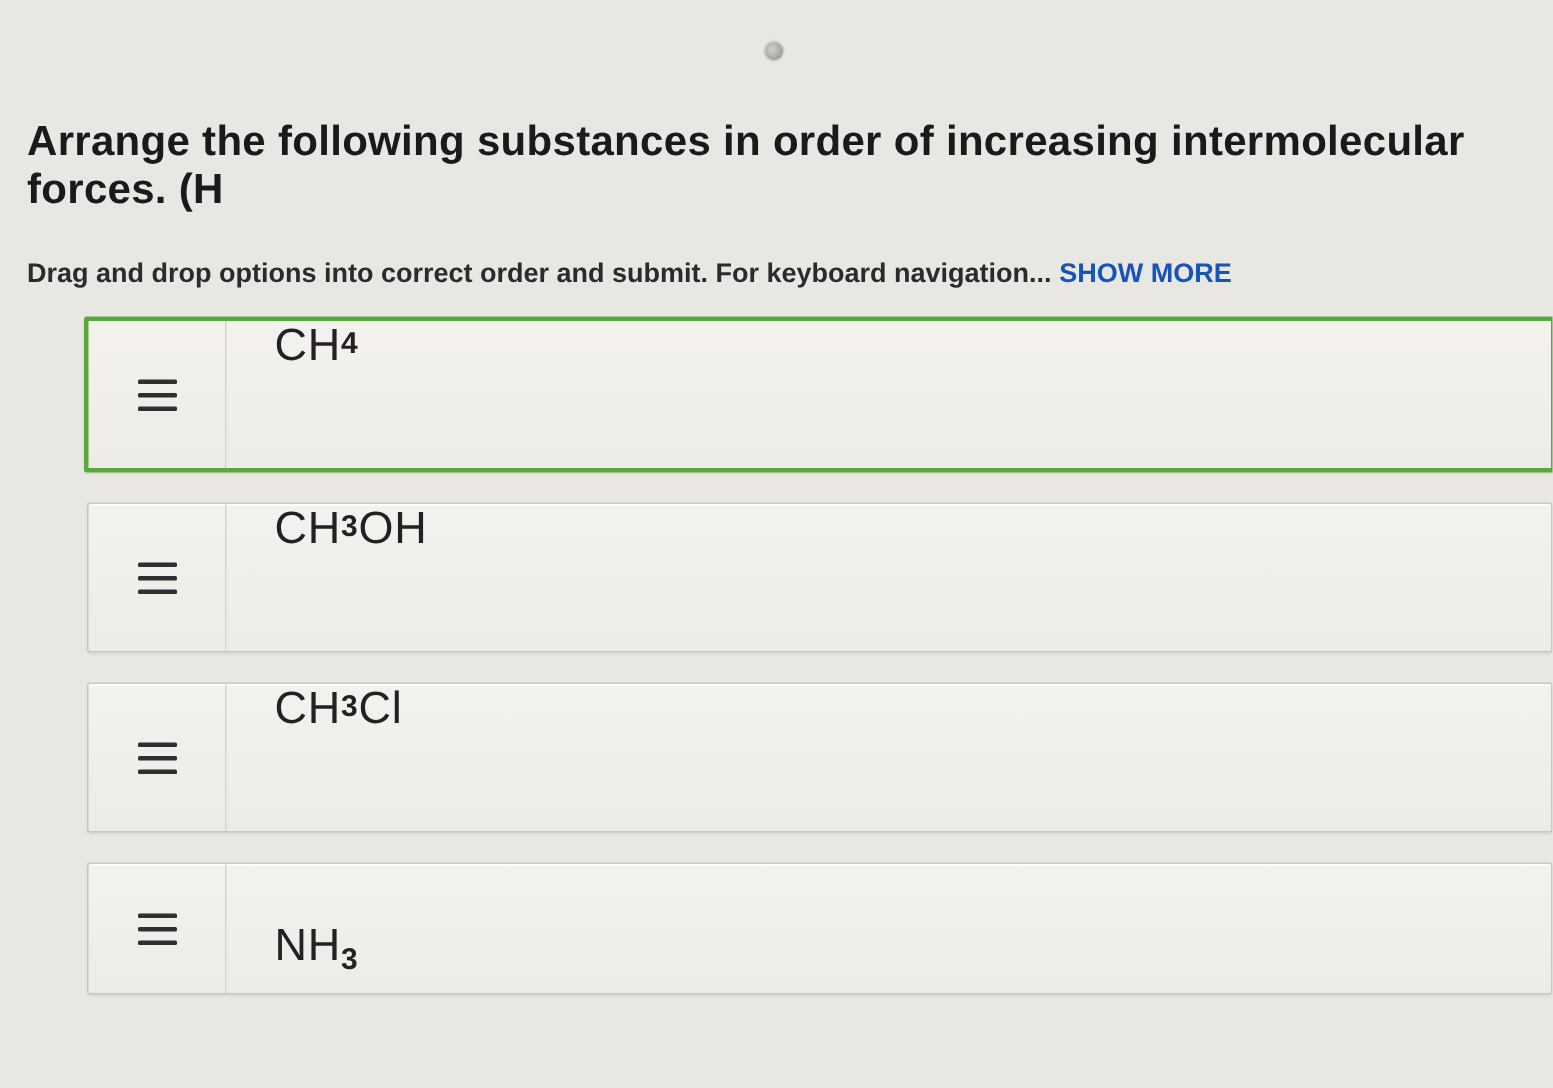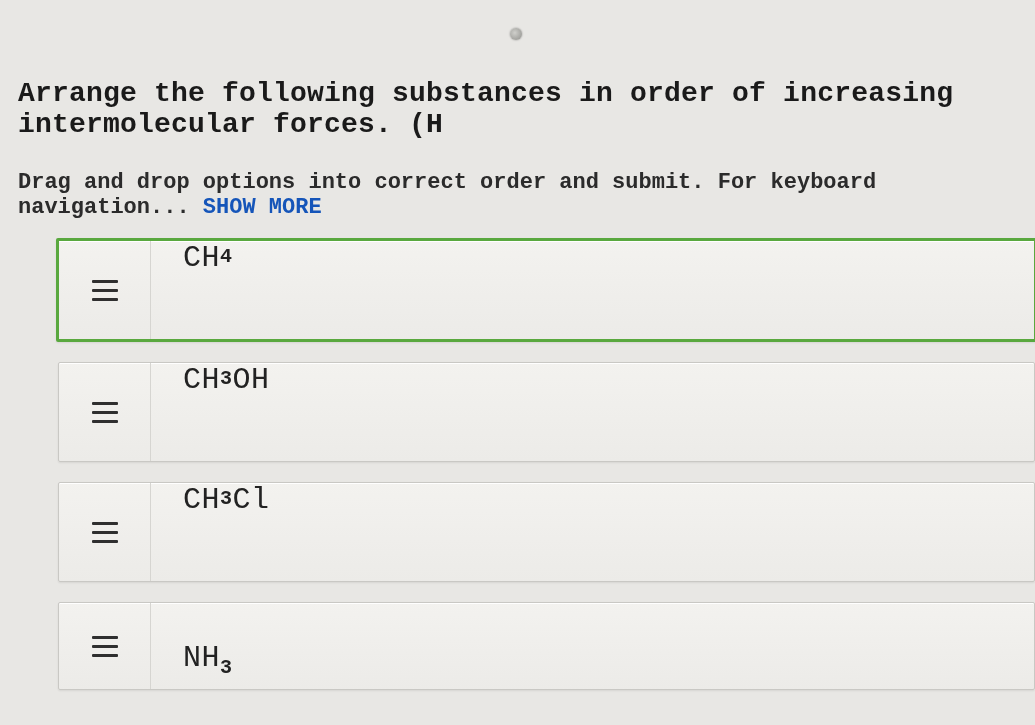--- a/index.html
+++ b/index.html
@@ -8,31 +8,30 @@
     padding: 0;
     width: 1035px;
     height: 725px;
     overflow: hidden;
     font-family: Arial, Helvetica, sans-serif;
     background: #e8e7e4;
     color: #1a1a1a;
   }
   .page {
     padding: 18px 0 0 18px;
-    font-family: Liberation Mono, monospace;
   }
   .question {
     font-size: 28px;
     font-weight: 600;
     color: #1a1a1a;
     margin: 40px 0 30px 0;
     letter-spacing: 0.2px;
   }
   .instructions {
-    font-size: 22px;
+    font-size: 18px;
     font-weight: 600;
     color: #2b2b2b;
     margin-bottom: 18px;
   }
   .show-more {
     color: #1555b9;
     cursor: pointer;
     font-weight: 700;
   }
   .list {

